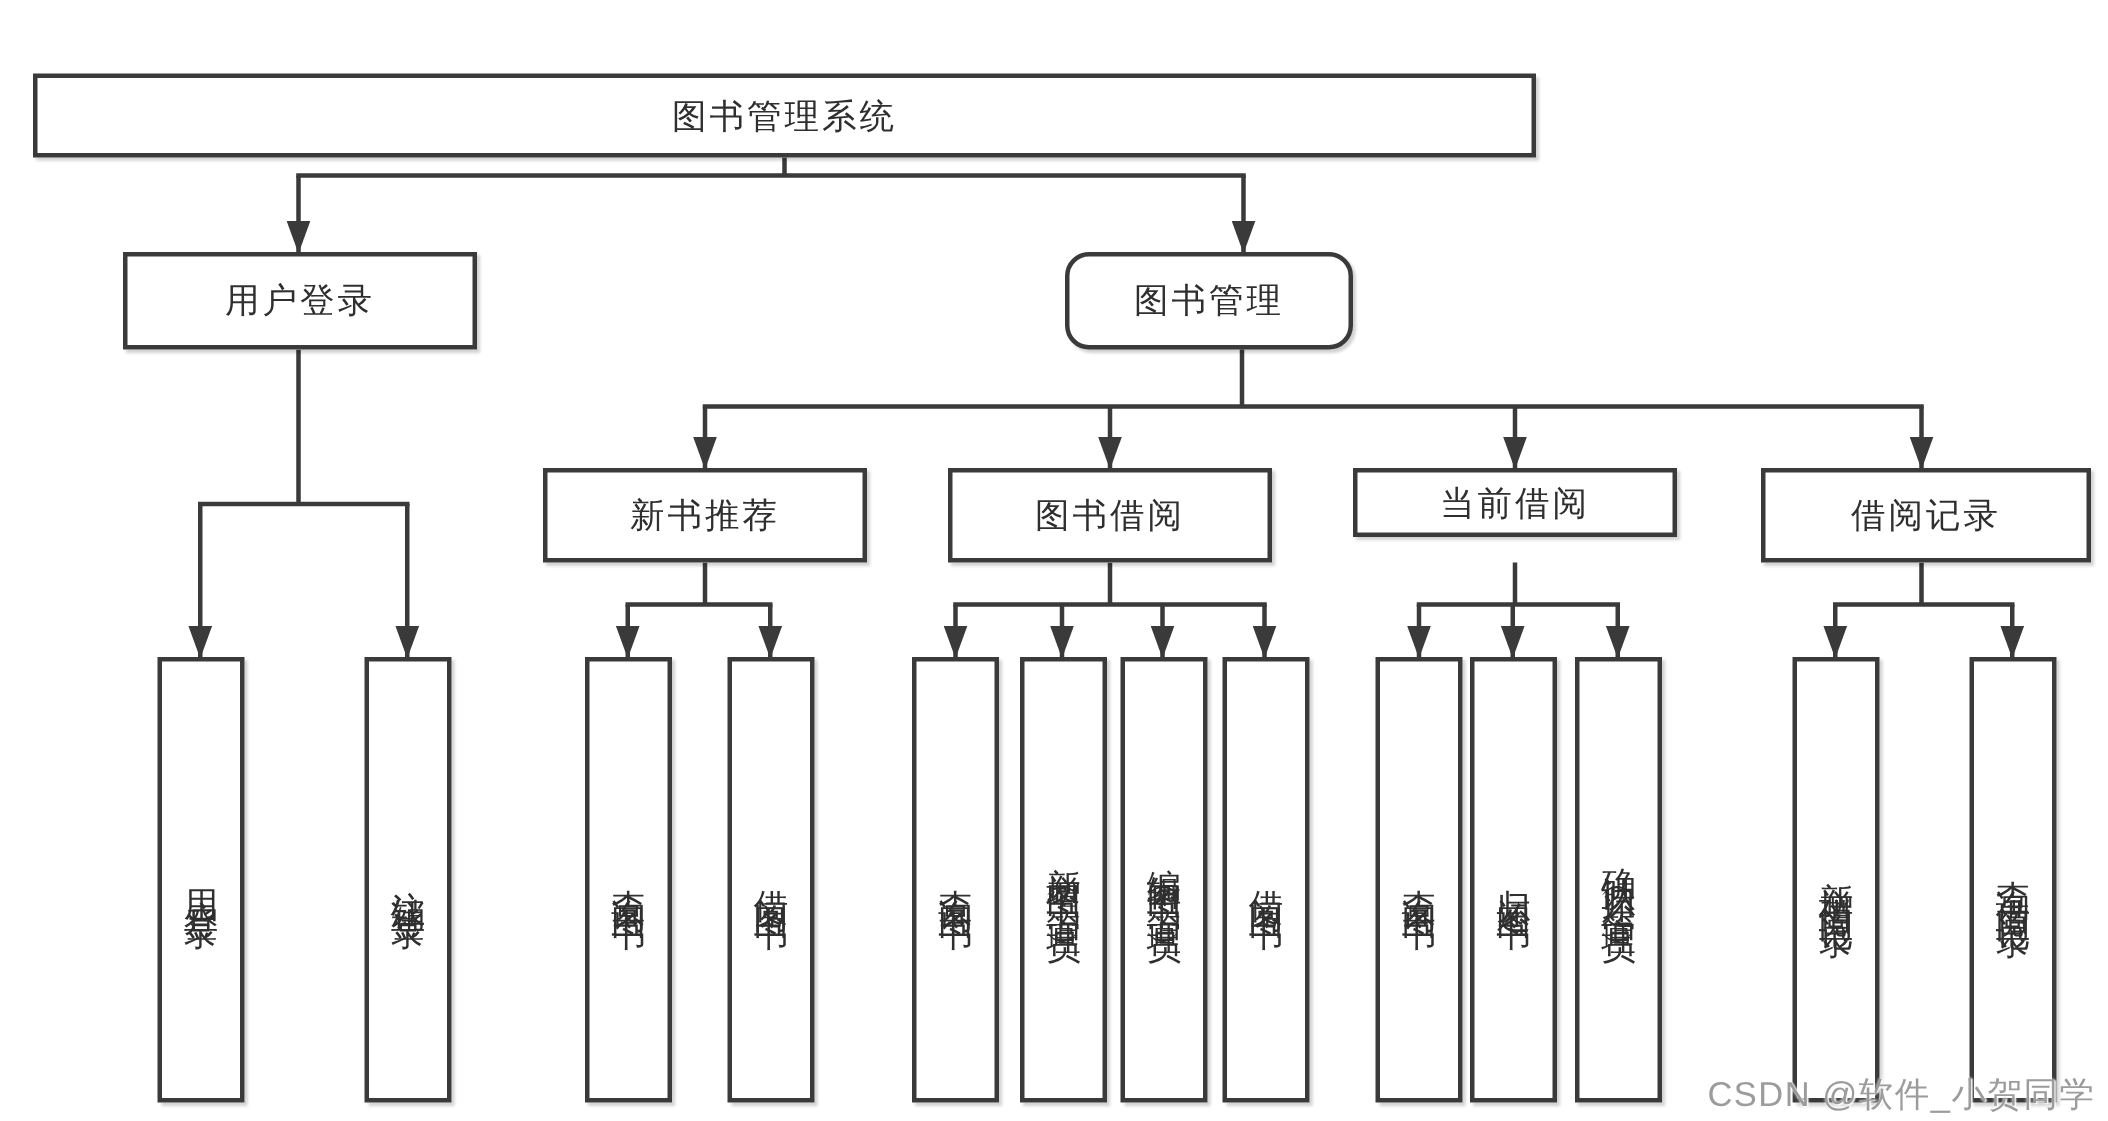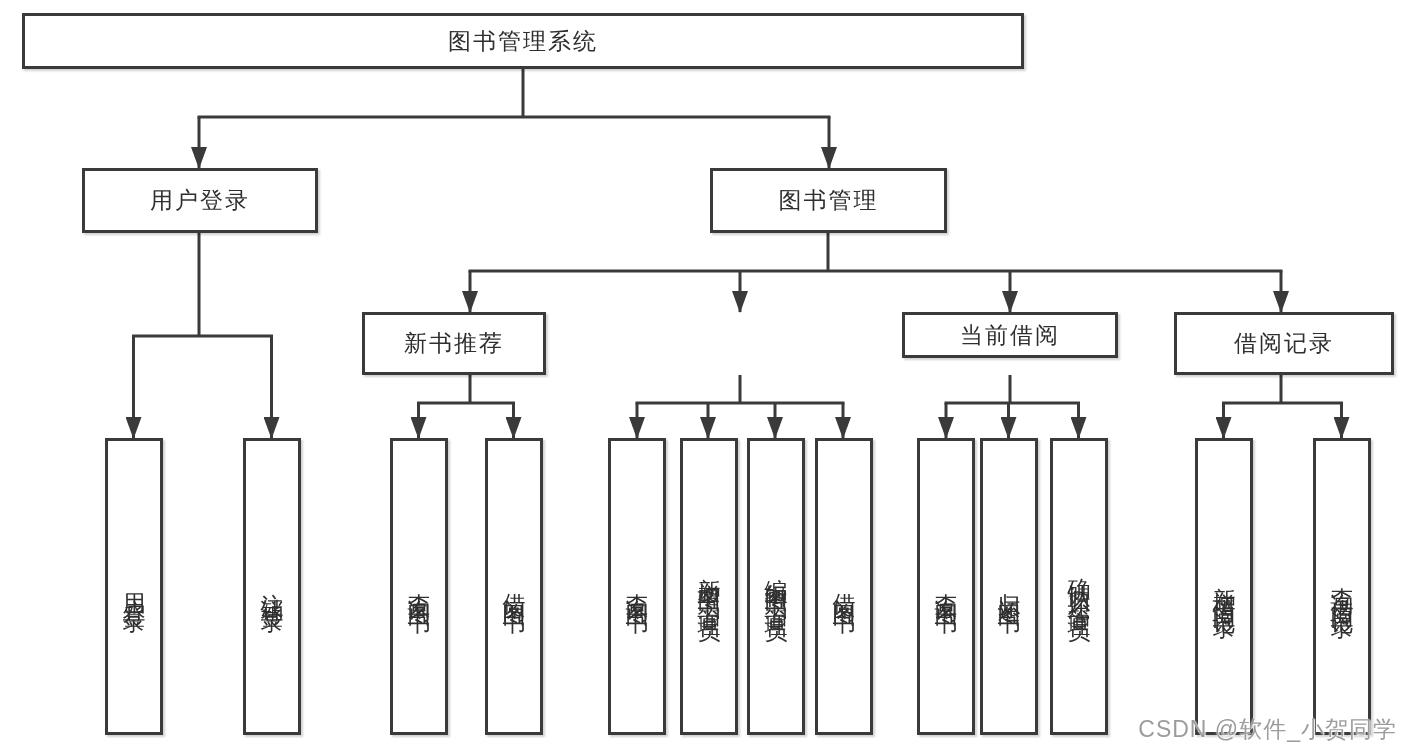--- a/index.html
+++ b/index.html
@@ -22,21 +22,21 @@
   .node{
     position:absolute;
     box-sizing:border-box;
     border:3px solid var(--line);
     background:#fff;
     color:var(--text);
     display:flex;align-items:center;justify-content:center;
     box-shadow:2px 2px 2px rgba(0,0,0,0.18);
   }
   .hnode{font-size:23px;letter-spacing:2px;white-space:nowrap;}
-  .root-node{font-size:23px;}
+  .root-node{font-size:23px;margin-top:36px;}
   .vnode span{
     writing-mode:vertical-lr;
     text-orientation:mixed;
     font-size:23px;
     letter-spacing:6px;
     line-height:1;
     white-space:nowrap;
   }
   .watermark{
     position:absolute;
@@ -92,23 +92,24 @@
     <path class="wire" marker-end="url(#arrow)" d="M1008.5,403 V438"></path>
     <path class="wire" marker-end="url(#arrow)" d="M1078.5,403 V438"></path>
 
     <path class="wire" marker-end="url(#arrow)" d="M1223.5,403 V438"></path>
     <path class="wire" marker-end="url(#arrow)" d="M1341.5,403 V438"></path>
   </svg>
 
   <div class="node hnode root-node" style="left:22px;top:13px;width:1002px;height:56px;">图书管理系统</div>
 
   <div class="node hnode" style="left:82px;top:168px;width:236px;height:65px;">用户登录</div>
-  <div class="node hnode" style="left:710px;top:168px;width:237px;height:65px;">图书管理</div>
+  <div class="node hnode" style="left:710px;top:168px;width:192px;height:65px;border-radius:16px;">图书管理</div>
 
-  <div class="node hnode" style="left:362px;top:312px;width:184px;height:63px;">新书推荐</div>
+  <div class="node hnode" style="left:362px;top:312px;width:216px;height:63px;">新书推荐</div>
+  <div class="node hnode" style="left:632px;top:312px;width:216px;height:63px;">图书借阅</div>
   <div class="node hnode" style="left:902px;top:312px;width:216px;height:46px;">当前借阅</div>
   <div class="node hnode" style="left:1174px;top:312px;width:220px;height:63px;">借阅记录</div>
 
   <div class="node vnode" style="left:105px;top:438px;width:58px;height:297px;">
     <span>用户登录</span>
   </div>
   <div class="node vnode" style="left:243px;top:438px;width:58px;height:297px;">
     <span>注销登录</span>
   </div>
 

